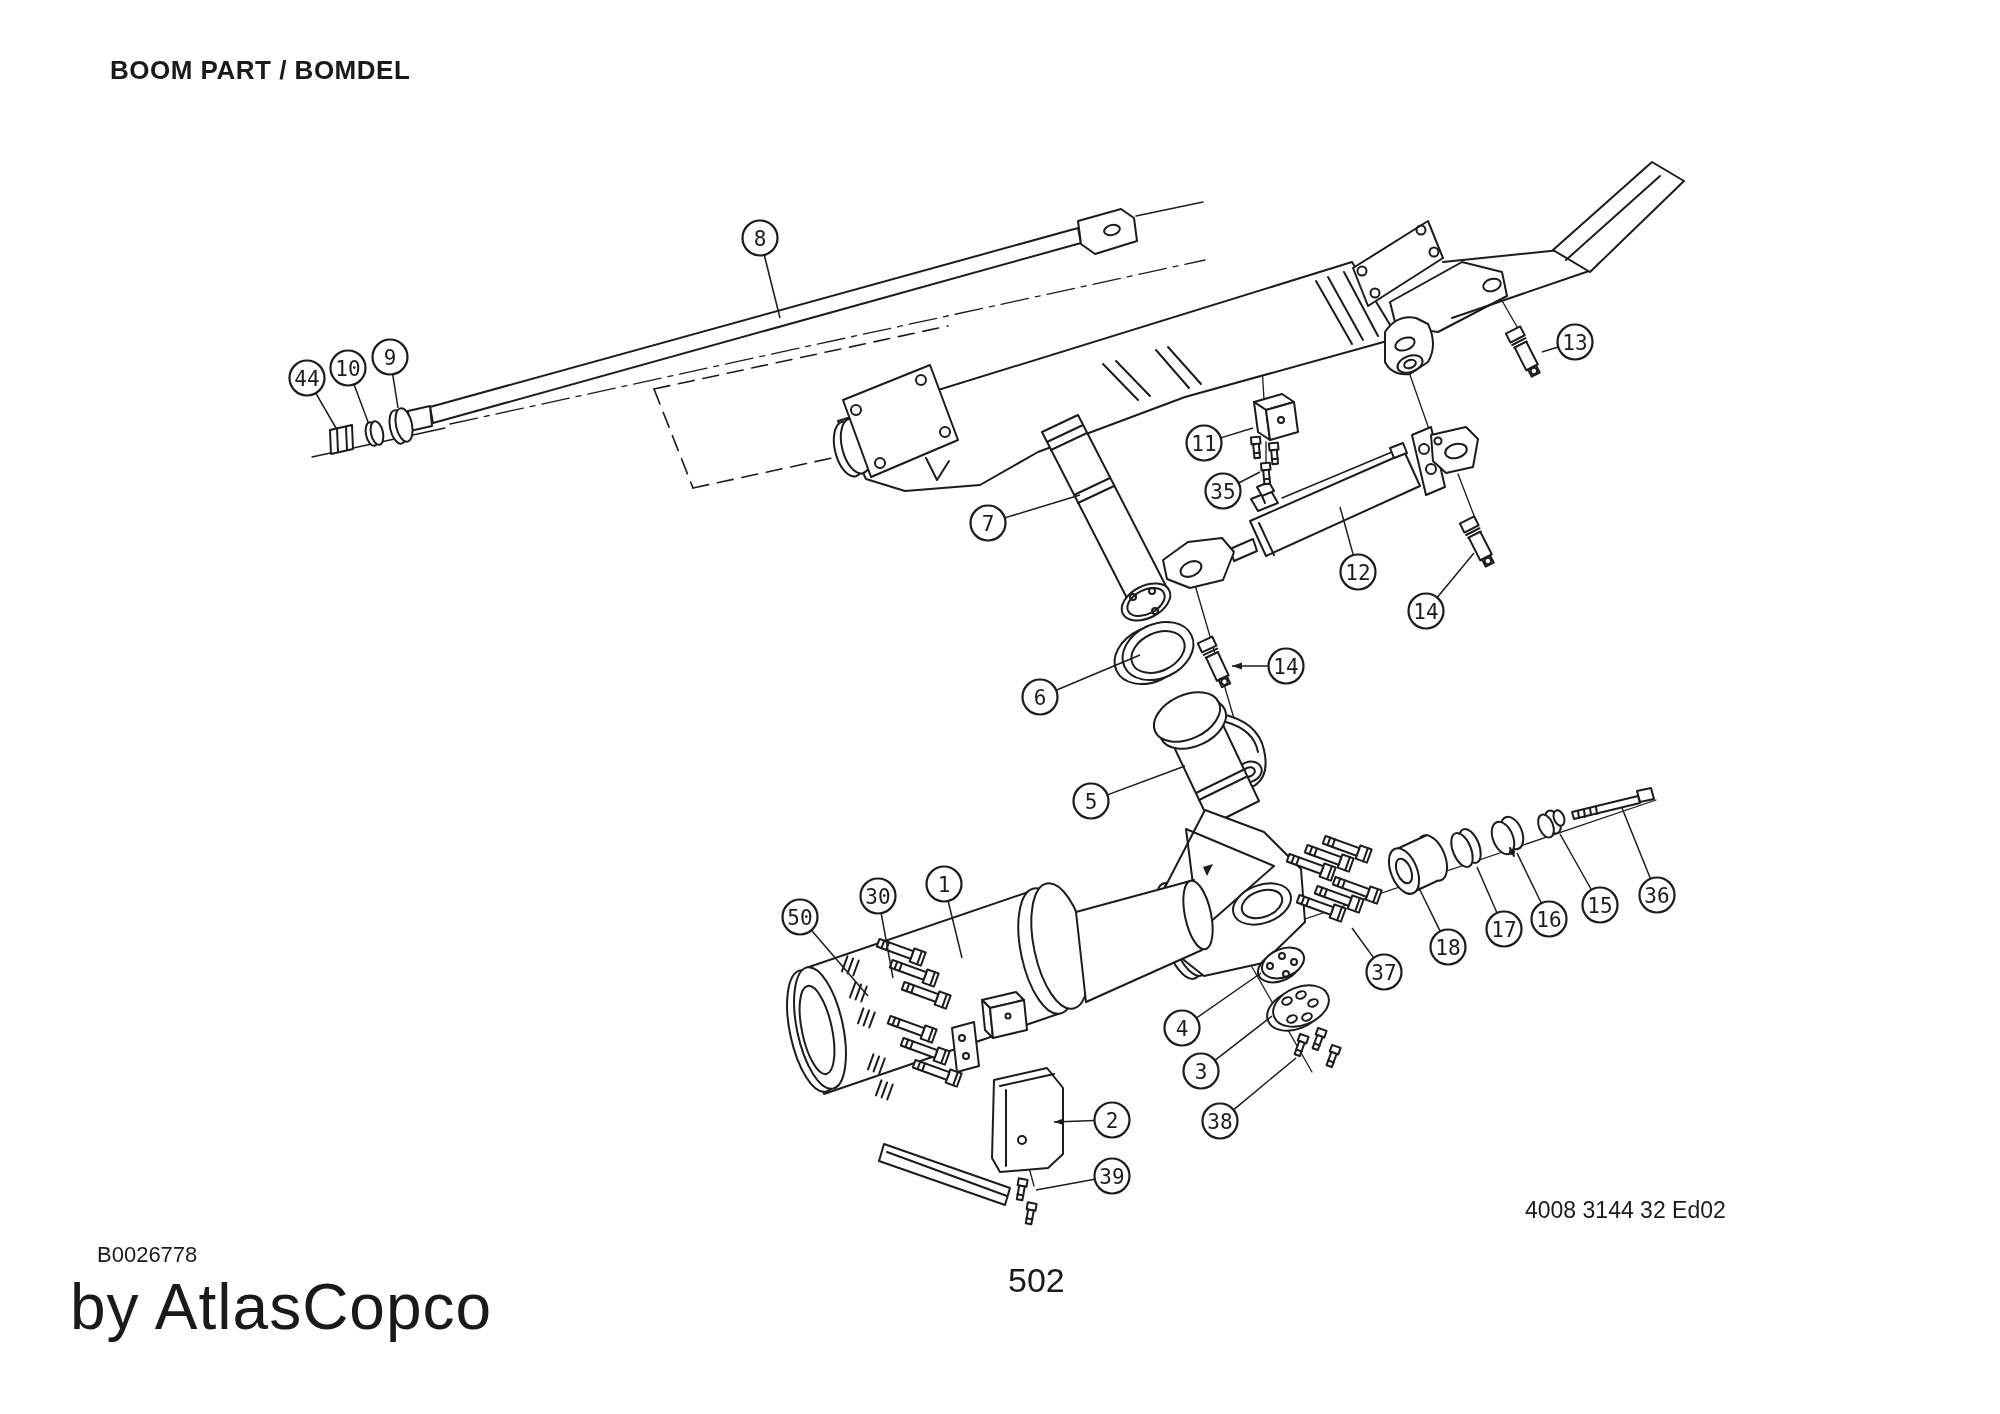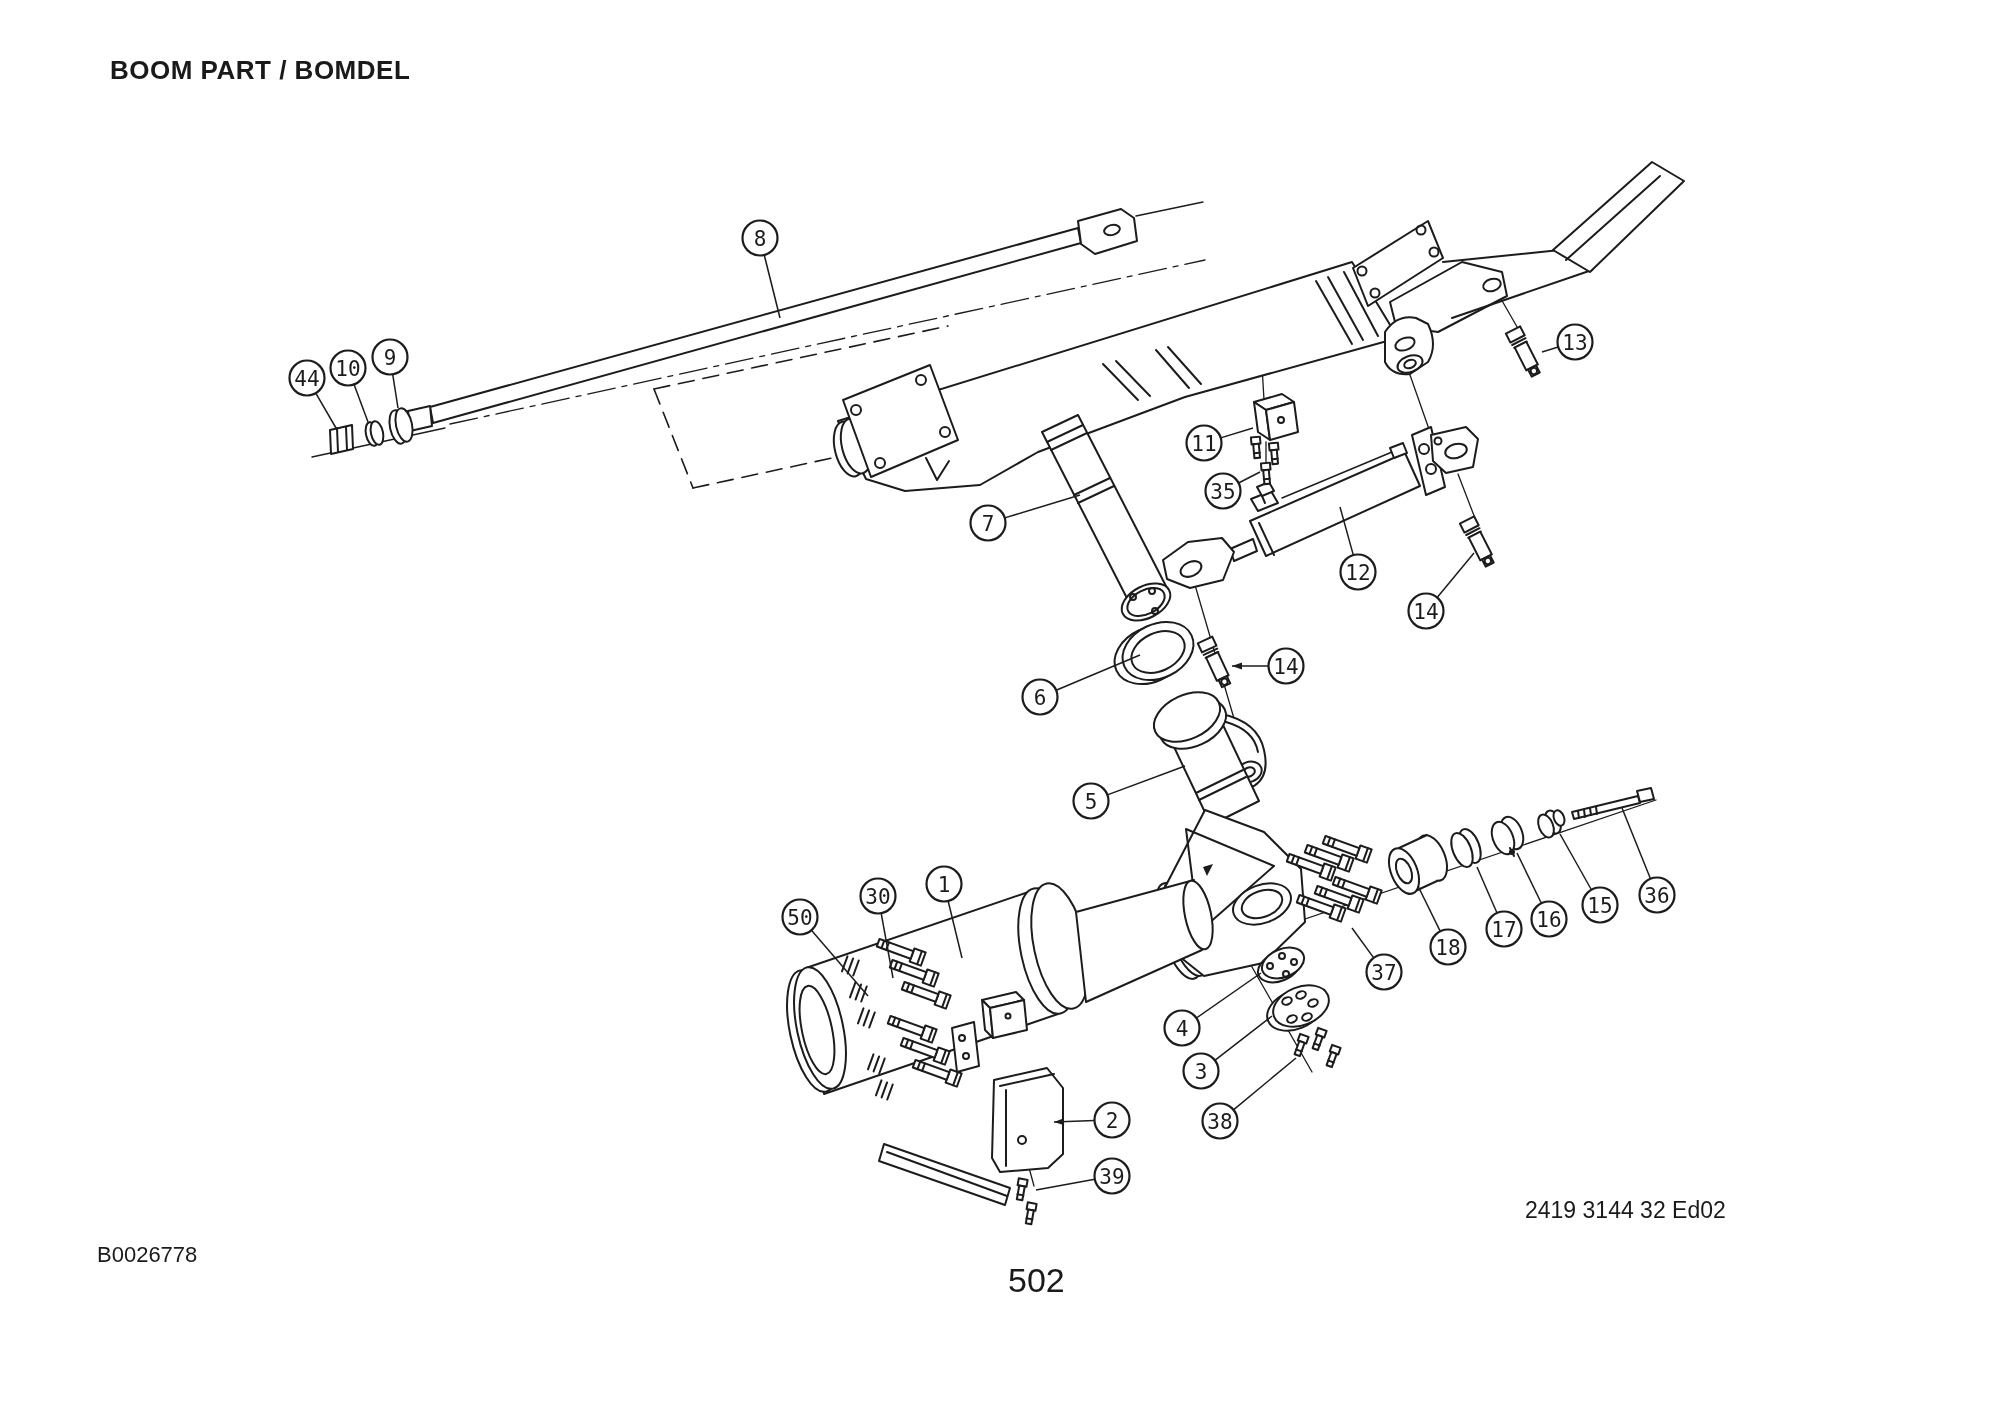--- a/index.html
+++ b/index.html
@@ -434,16 +434,17 @@
         <g>
           <line x1="1094.7895691996912" y1="1179.1703425158464" x2="1036" y2="1190" stroke="#1c1c1c" stroke-width="1.5"></line>
           <circle cx="1112" cy="1176" r="17.5" fill="#fff" stroke="#1c1c1c" stroke-width="2.2"></circle>
           <text x="1112" y="1183.5" text-anchor="middle" font-family="&quot;DejaVu Sans Mono&quot;, monospace" font-size="21" fill="#1c1c1c">39</text>
         </g>
       </g>
   </svg>
 
   <div class="txt" id="title">BOOM PART / BOMDEL</div>
   <div class="txt" id="docnum">B0026778</div>
+  <div class="txt" id="brand">by AtlasCopco</div>
   <div class="txt" id="pagenum">502</div>
-  <div class="txt" id="drawnum">2419 3144 32 Ed02</div>
+  <div class="txt" id="drawnum">4008 3144 32 Ed02</div>
 
 </div>
 
 </body></html>

